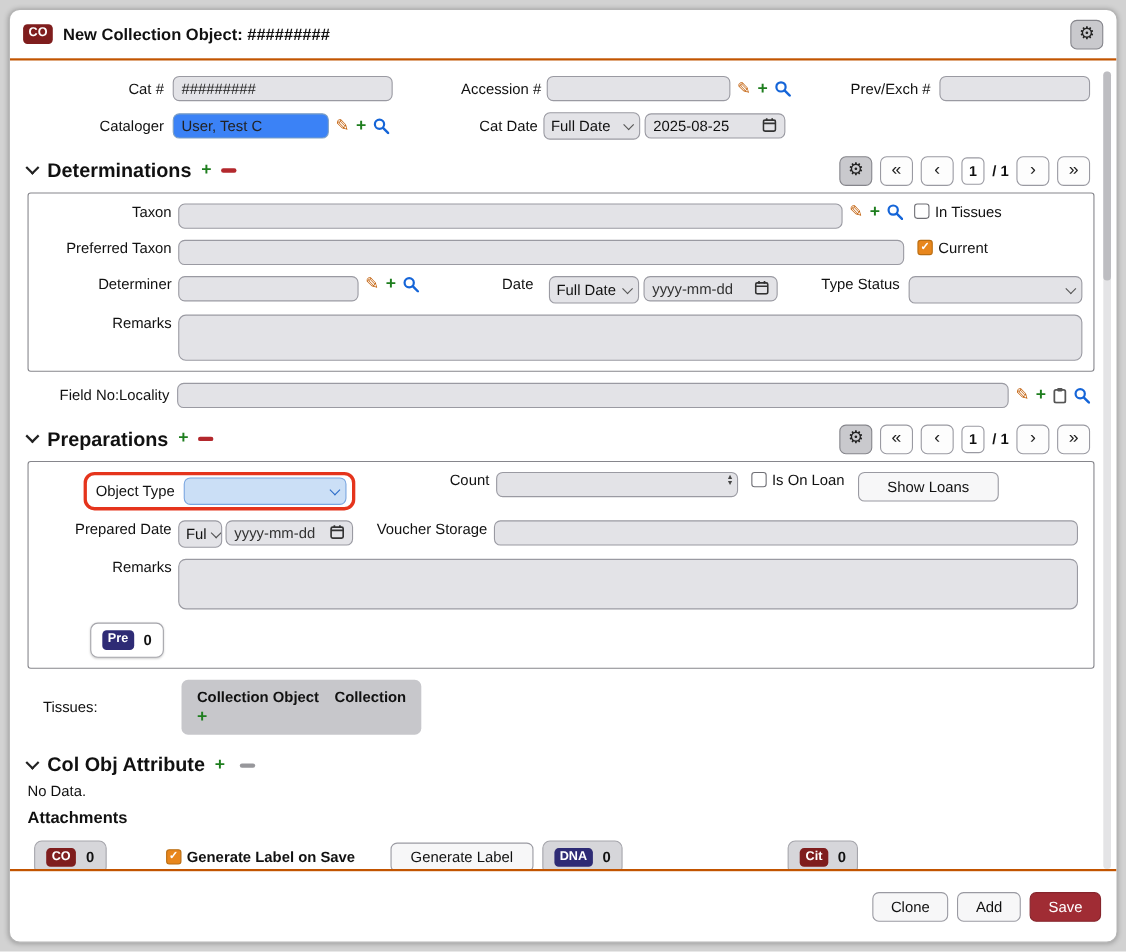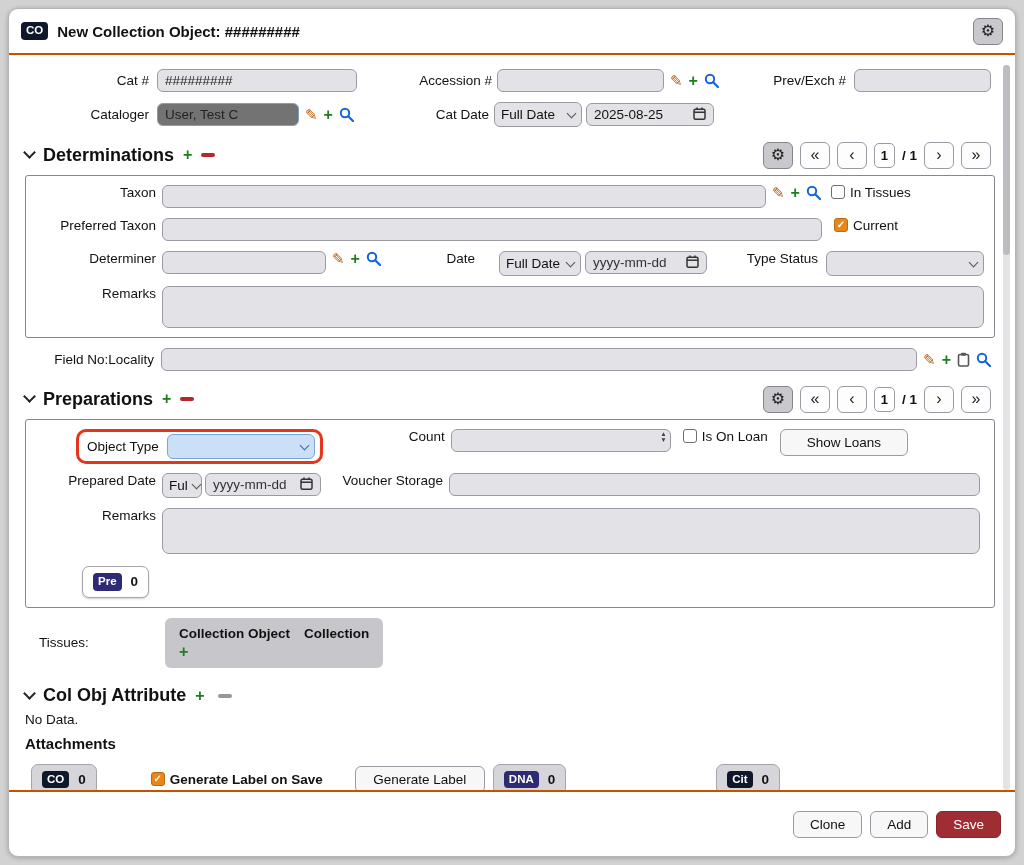--- a/index.html
+++ b/index.html
@@ -1,33 +1,33 @@
 <!DOCTYPE html>
 <html><head>
 <meta charset="utf-8">
 <style>
   *{box-sizing:border-box;margin:0;padding:0}
   html,body{width:1024px;height:865px}
   body{background:#d2d2d2;font-family:"Liberation Sans",sans-serif;font-size:13.5px;color:#111;position:relative;overflow:hidden}
   .dialog{position:absolute;left:8px;top:8px;width:1008px;height:849px;background:#fff;border:1px solid #b5b5b5;border-radius:10px;display:flex;flex-direction:column;overflow:hidden;box-shadow:0 1px 5px rgba(0,0,0,.25)}
   .hdr{display:flex;align-items:center;gap:9px;padding:9px 12px;height:44px;flex:none}
   .badge{color:#fff;font-weight:bold;font-size:11.5px;padding:3px 5px;border-radius:4px;line-height:1;flex:none}
-  .badge.maroon{background:#0f172a}
+  .badge.maroon{background:#7f1d1d}
   .badge.indigo{background:#2e2b75}
   .hdr-title{font-weight:bold;font-size:15px}
   .sq-btn{width:30px;height:27px;background:#c9c9cd;border:1px solid #85858b;border-radius:6px;display:flex;align-items:center;justify-content:center;font-size:16px;line-height:1;color:#222;flex:none}
   .rule{height:2px;background:#c25400;flex:none}
   .content{flex:1;padding:14px 0 0 8px;position:relative;overflow:hidden}
   .frow{display:flex;align-items:center;padding-right:24px;margin-bottom:10px}
   .lbl{text-align:right;white-space:nowrap;flex:none}
   .tlbl{width:140px;padding-right:8px}
   .plbl{width:126px;padding-right:6px}
   .inp{background:#e3e3e7;border:1px solid #9a9aa2;border-radius:6px;height:23px;padding:2px 7px;font-size:13.5px;font-family:inherit;color:#222;flex:none}
   .inp.area{height:42px;border-radius:7px}
-  .inp.blue{background:#737373;border-color:#7d9fc4}
+  .inp.blue{background:#3b82f6;border-color:#7d9fc4}
   .grow{flex:1}
   .ico{display:inline-flex;align-items:center;justify-content:center;flex:none;margin-left:6px}
   .pencil{color:#c05a00;font-size:15px;line-height:1}
   .plus{color:#1e7e1e;font-weight:bold;font-size:16px;line-height:1}
   .sel{display:flex;align-items:center;justify-content:space-between;gap:5px;background:#e3e3e7;border:1px solid #9a9aa2;border-radius:6px;height:25px;padding:2px 6px;flex:none;overflow:hidden;white-space:nowrap}
   .sel-chev{width:7px;height:7px;border-left:1.7px solid #555;border-bottom:1.7px solid #555;transform:rotate(-45deg);margin-top:-3px;flex:none}
   .datebox{display:flex;align-items:center;justify-content:space-between;gap:6px;background:#e3e3e7;border:1px solid #9a9aa2;border-radius:6px;height:23px;padding:2px 7px;flex:none;color:#333;white-space:nowrap}
   .sec-hdr{display:flex;align-items:center;gap:9px;margin:14px 24px 6px 8px;height:28px}
   .chev-down{width:9px;height:9px;border-left:2px solid #222;border-bottom:2px solid #222;transform:rotate(-45deg);margin-top:-5px;flex:none}
   .sec-title{font-weight:bold;font-size:18px}
@@ -171,21 +171,21 @@
         <span class="lbl plbl">Determiner</span>
         <input class="inp" style="width: 164px;">
         <span class="ico pencil">✎</span>
         <span class="ico plus">+</span>
         <span class="ico">
             <svg width="15" height="15" viewBox="0 0 15 15">
               <circle cx="6" cy="6" r="4.2" fill="none" stroke="#1565d8" stroke-width="2"></circle>
               <line x1="9.2" y1="9.2" x2="14" y2="14" stroke="#1565d8" stroke-width="2.2" stroke-linecap="round"></line>
             </svg>
           </span>
-        <span class="lbl" style="width:118px;padding-right:24px">Date</span>
+        <span class="lbl" style="width:118px;padding-right:14px">Date</span>
         <span class="sel" style="width:82px">
             <span>Full Date</span>
             <span class="sel-chev"></span>
           </span>
         <span class="datebox" style="width:122px;margin-left:4px">
             <span>yyyy-mm-dd</span>
             <span><svg width="13" height="13" viewBox="0 0 13 13">
                 <rect x="1" y="2.2" width="11" height="10" rx="1.5" fill="none" stroke="#333" stroke-width="1.5"></rect>
                 <line x1="1" y1="5.2" x2="12" y2="5.2" stroke="#333" stroke-width="1.5"></line>
                 <line x1="4" y1="0.5" x2="4" y2="3" stroke="#333" stroke-width="1.5"></line>

